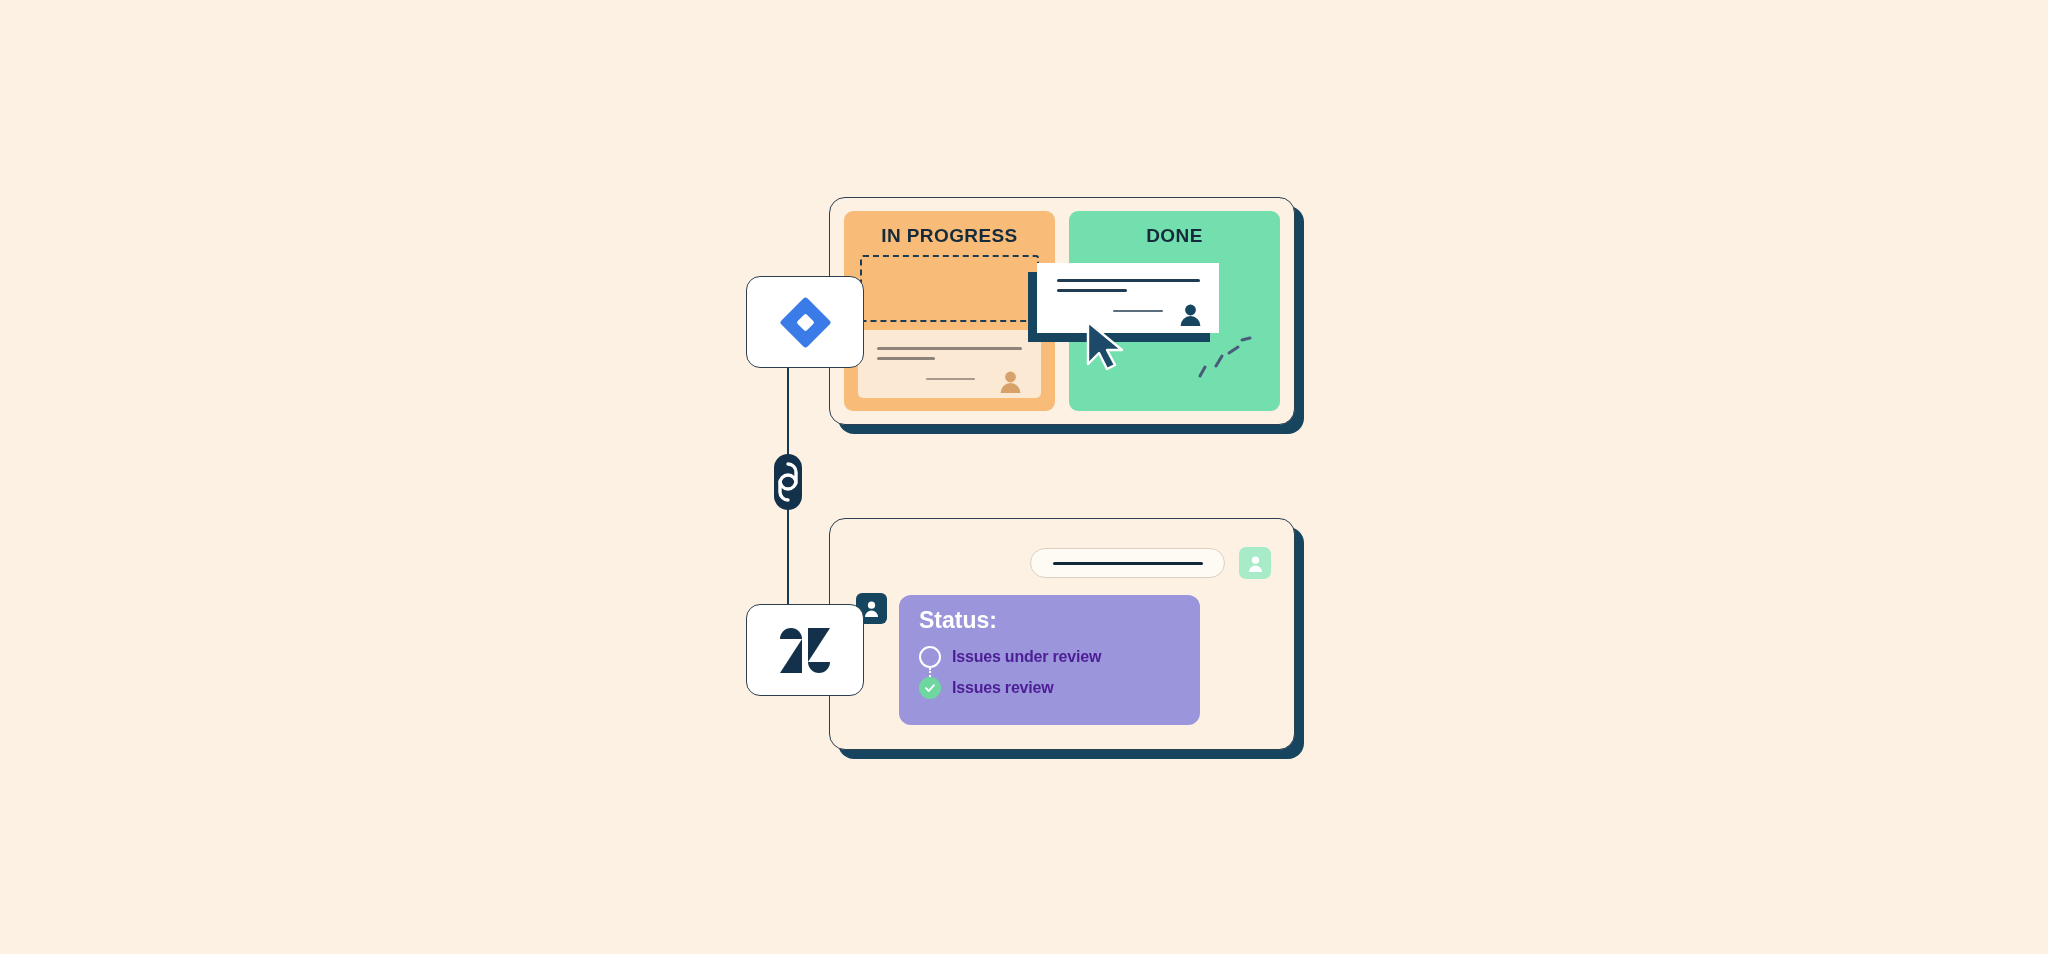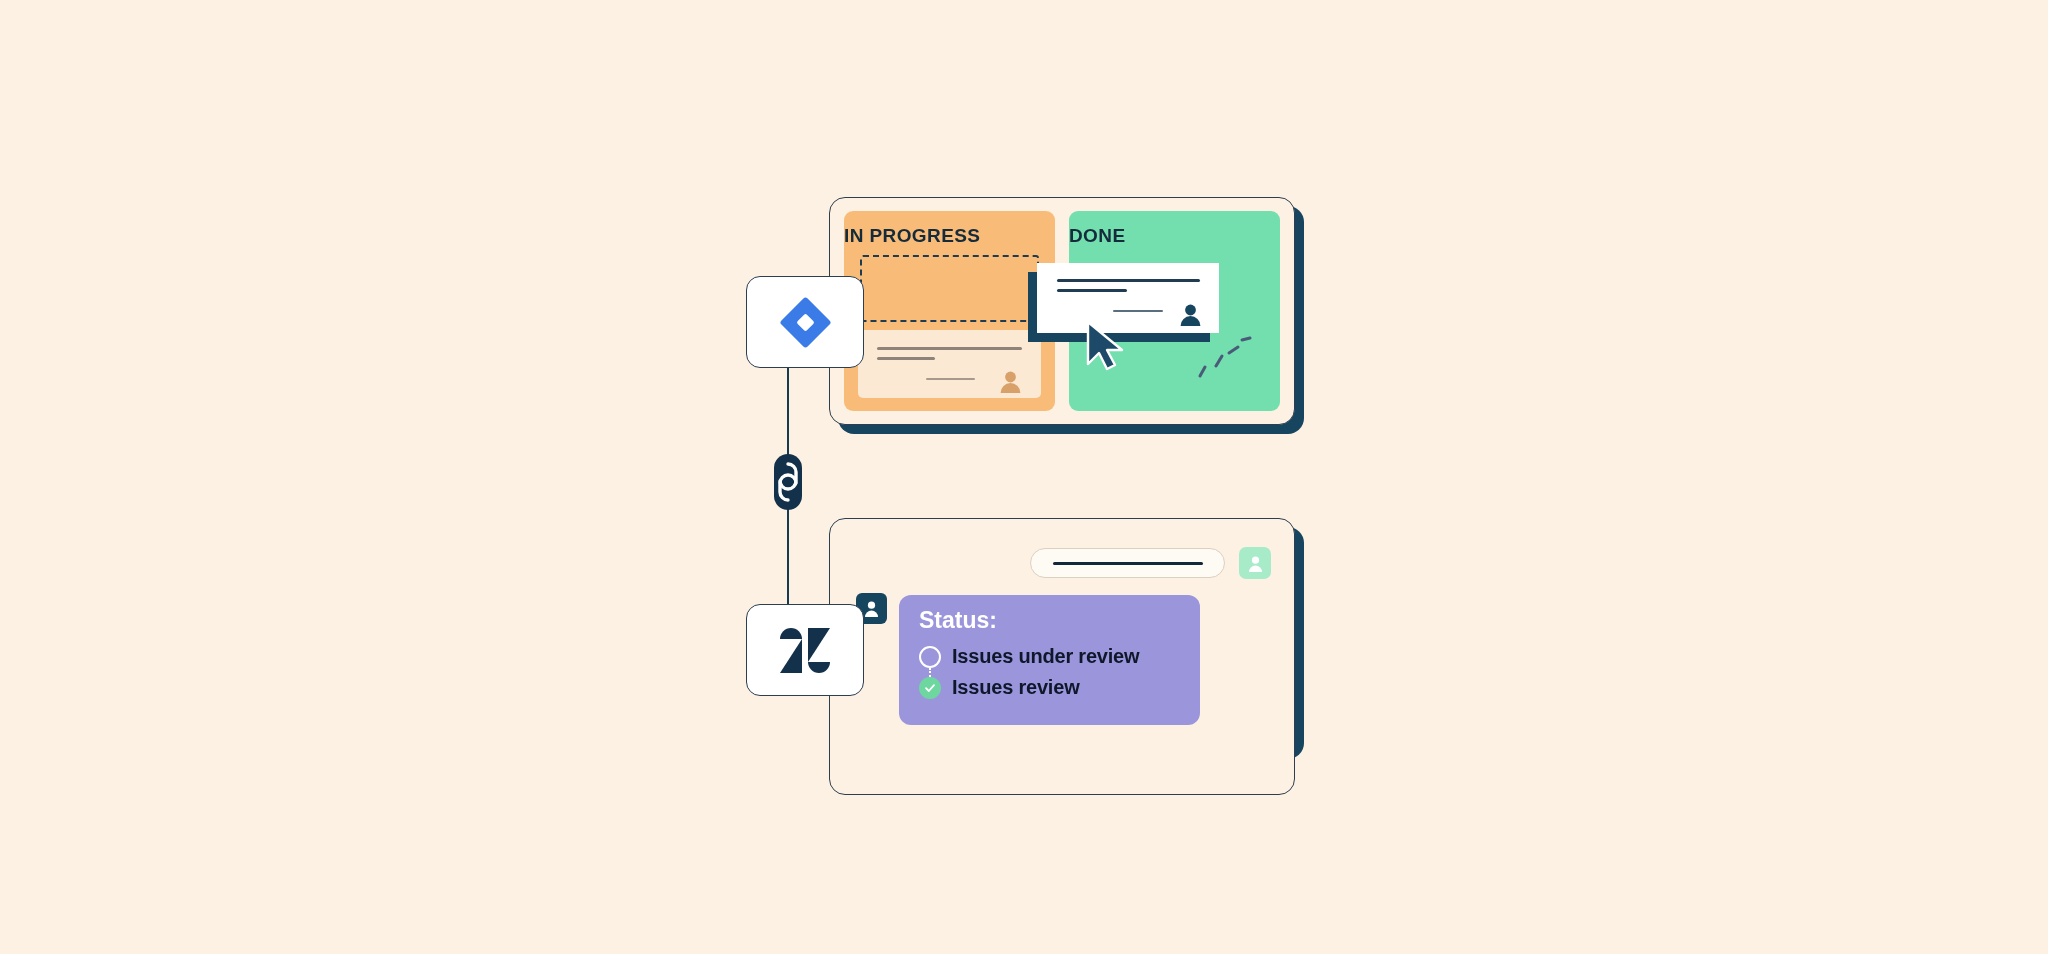--- a/index.html
+++ b/index.html
@@ -160,20 +160,21 @@
   .col {
     flex: 1;
     border-radius: 9px;
     position: relative;
     padding-top: 14px;
     box-sizing: border-box;
   }
   .col-inprogress { background: #F9BC78; }
   .col-done { background: #74DFAE; }
   .col-title {
+    text-align: center;
     font-weight: bold;
     font-size: 19px;
     letter-spacing: 0.4px;
     color: #152B3C;
   }
 
   .drop-zone {
     position: absolute;
     left: 16px;
     top: 44px;
@@ -270,21 +271,21 @@
     height: 232px;
     background: #17455F;
     border-radius: 16px;
     z-index: 1;
   }
   .lower-card {
     position: absolute;
     left: 829px;
     top: 518px;
     width: 466px;
-    height: 277px;
+    height: 232px;
     background: #FDF1E3;
     border: 1.5px solid #2C3E50;
     border-radius: 16px;
     box-sizing: border-box;
     z-index: 2;
   }
 
   .search-row {
     position: absolute;
     left: 200px;
@@ -354,22 +355,22 @@
     margin-bottom: 9px;
   }
   .status-item {
     display: flex;
     align-items: center;
     gap: 11px;
     height: 31px;
     position: relative;
   }
   .status-item .label {
-    color: #0f172a;
-    font-size: 20px;
+    color: #4c1d95;
+    font-size: 16px;
     font-weight: bold;
     letter-spacing: -0.2px;
   }
   .radio-empty {
     width: 22px;
     height: 22px;
     border: 2px solid #FFFFFF;
     border-radius: 50%;
     box-sizing: border-box;
     flex: 0 0 auto;

